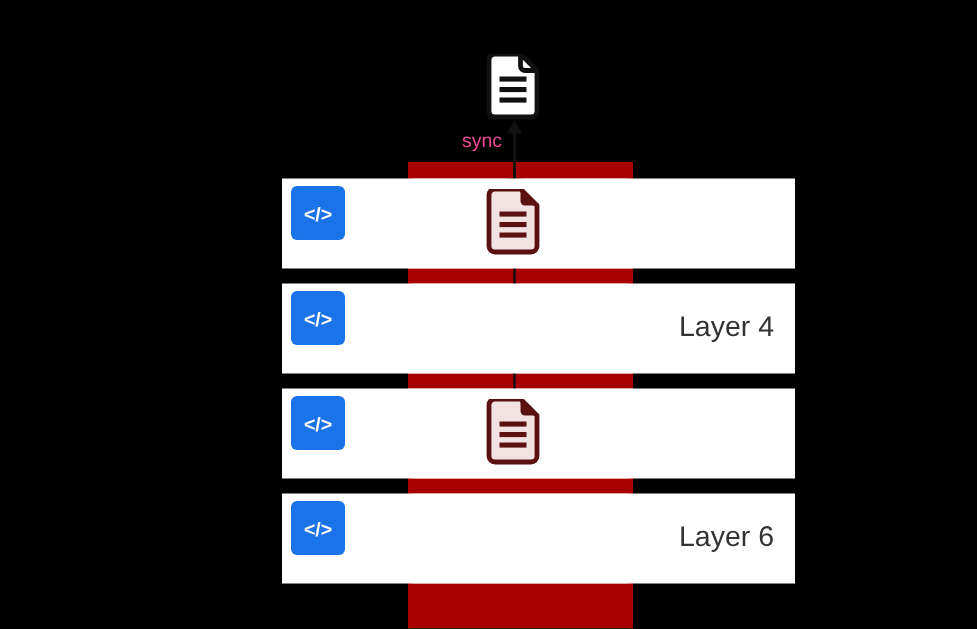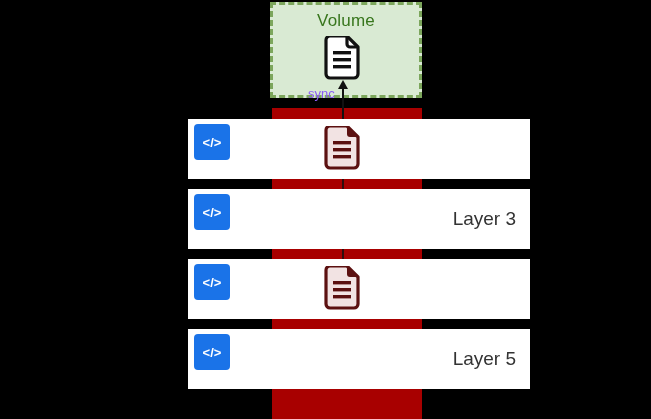--- a/index.html
+++ b/index.html
@@ -96,41 +96,38 @@
   }
   .doc-icon svg { display: block; }
 
   
   .conn {
     position: absolute;
   }
   .conn svg { display: block; overflow: visible; }
   .edge-label {
     position: absolute;
-    color: #8b5cf6;
+    color: #ec4899;
     font-size: 13px;
     white-space: nowrap;
   }
 </style>
 </head>
 <body>
 
 <div id="canvas">
 
   <div class="column-pink"></div>
 
   <div class="band-dark" style="top:108px;height:11px;"></div>
   <div class="band-dark" style="top:179px;height:10px;"></div>
   <div class="band-dark" style="top:249px;height:10px;"></div>
   <div class="band-dark" style="top:319px;height:10px;"></div>
   <div class="band-dark" style="top:389px;height:30px;"></div>
 
-  <div class="volume-box">
-    <div class="volume-title">Volume</div>
-  </div>
 
   <div class="doc-icon" style="left:322px;top:36px;">
     <svg width="40" height="46" viewBox="0 0 40 46">
       <path d="M4 4 a4 4 0 0 1 4 -4 h17 l11 11 v27 a4 4 0 0 1 -4 4 h-24 a4 4 0 0 1 -4 -4 z" fill="#ffffff" stroke="#111111" stroke-width="3.2" stroke-linejoin="round"></path>
       <path d="M25 0 v8 a3 3 0 0 0 3 3 h8" fill="none" stroke="#111111" stroke-width="3.2" stroke-linejoin="round"></path>
       <rect x="11" y="15" width="18" height="3.4" fill="#111111"></rect>
       <rect x="11" y="22" width="18" height="3.4" fill="#111111"></rect>
       <rect x="11" y="29" width="18" height="3.4" fill="#111111"></rect>
     </svg>
   </div>
@@ -168,21 +165,21 @@
       <rect x="11" y="29" width="18" height="3.4" fill="#5c1111"></rect>
     </svg>
   </div>
 
   <div class="layer-row" style="top:189px;">
     <div class="code-icon">
       <svg width="36" height="36" viewBox="0 0 36 36">
         <text x="18" y="23" text-anchor="middle" fill="#ffffff" font-family="'Liberation Sans', sans-serif" font-size="13" font-weight="bold">&lt;/&gt;</text>
       </svg>
     </div>
-    <div class="layer-label">Layer 3</div>
+    <div class="layer-label">Layer 4</div>
   </div>
 
   <div class="layer-row" style="top:259px;">
     <div class="code-icon">
       <svg width="36" height="36" viewBox="0 0 36 36">
         <text x="18" y="23" text-anchor="middle" fill="#ffffff" font-family="'Liberation Sans', sans-serif" font-size="13" font-weight="bold">&lt;/&gt;</text>
       </svg>
     </div>
   </div>
   <div class="doc-icon" style="left:322px;top:266px;">
@@ -194,16 +191,16 @@
       <rect x="11" y="29" width="18" height="3.4" fill="#5c1111"></rect>
     </svg>
   </div>
 
   <div class="layer-row" style="top:329px;">
     <div class="code-icon">
       <svg width="36" height="36" viewBox="0 0 36 36">
         <text x="18" y="23" text-anchor="middle" fill="#ffffff" font-family="'Liberation Sans', sans-serif" font-size="13" font-weight="bold">&lt;/&gt;</text>
       </svg>
     </div>
-    <div class="layer-label">Layer 5</div>
+    <div class="layer-label">Layer 6</div>
   </div>
 
 </div>
 
 </body></html>

